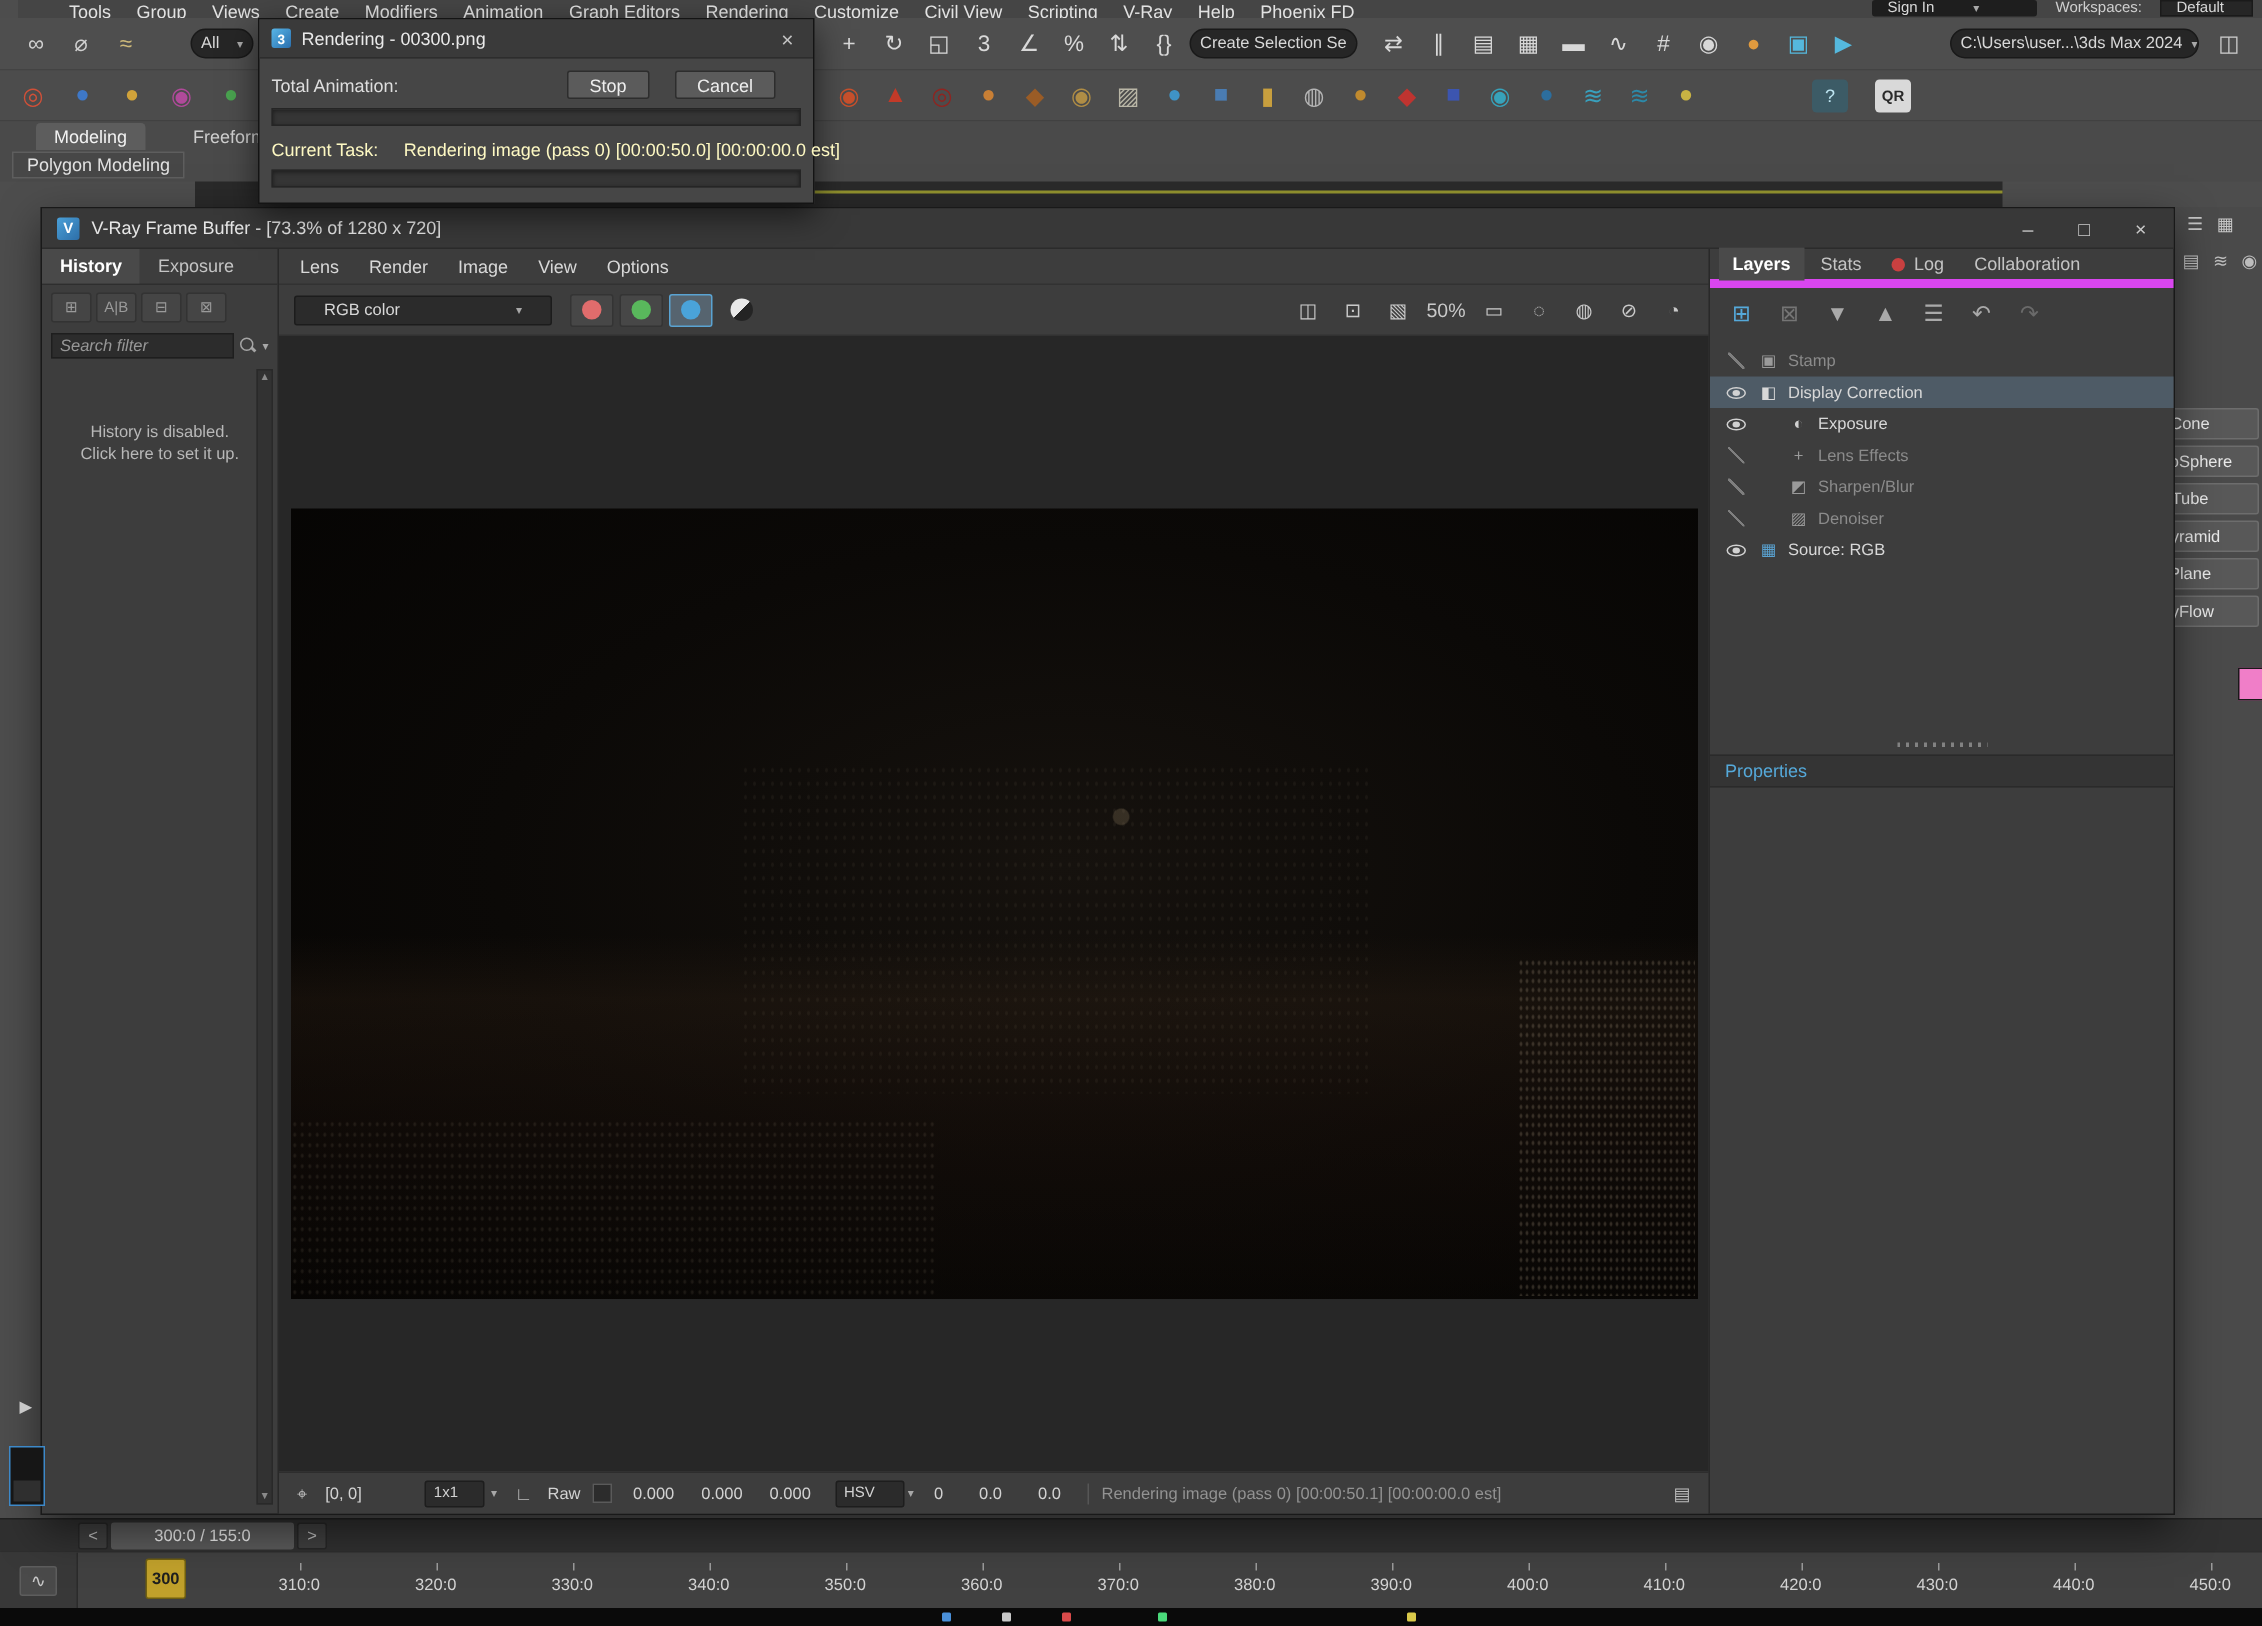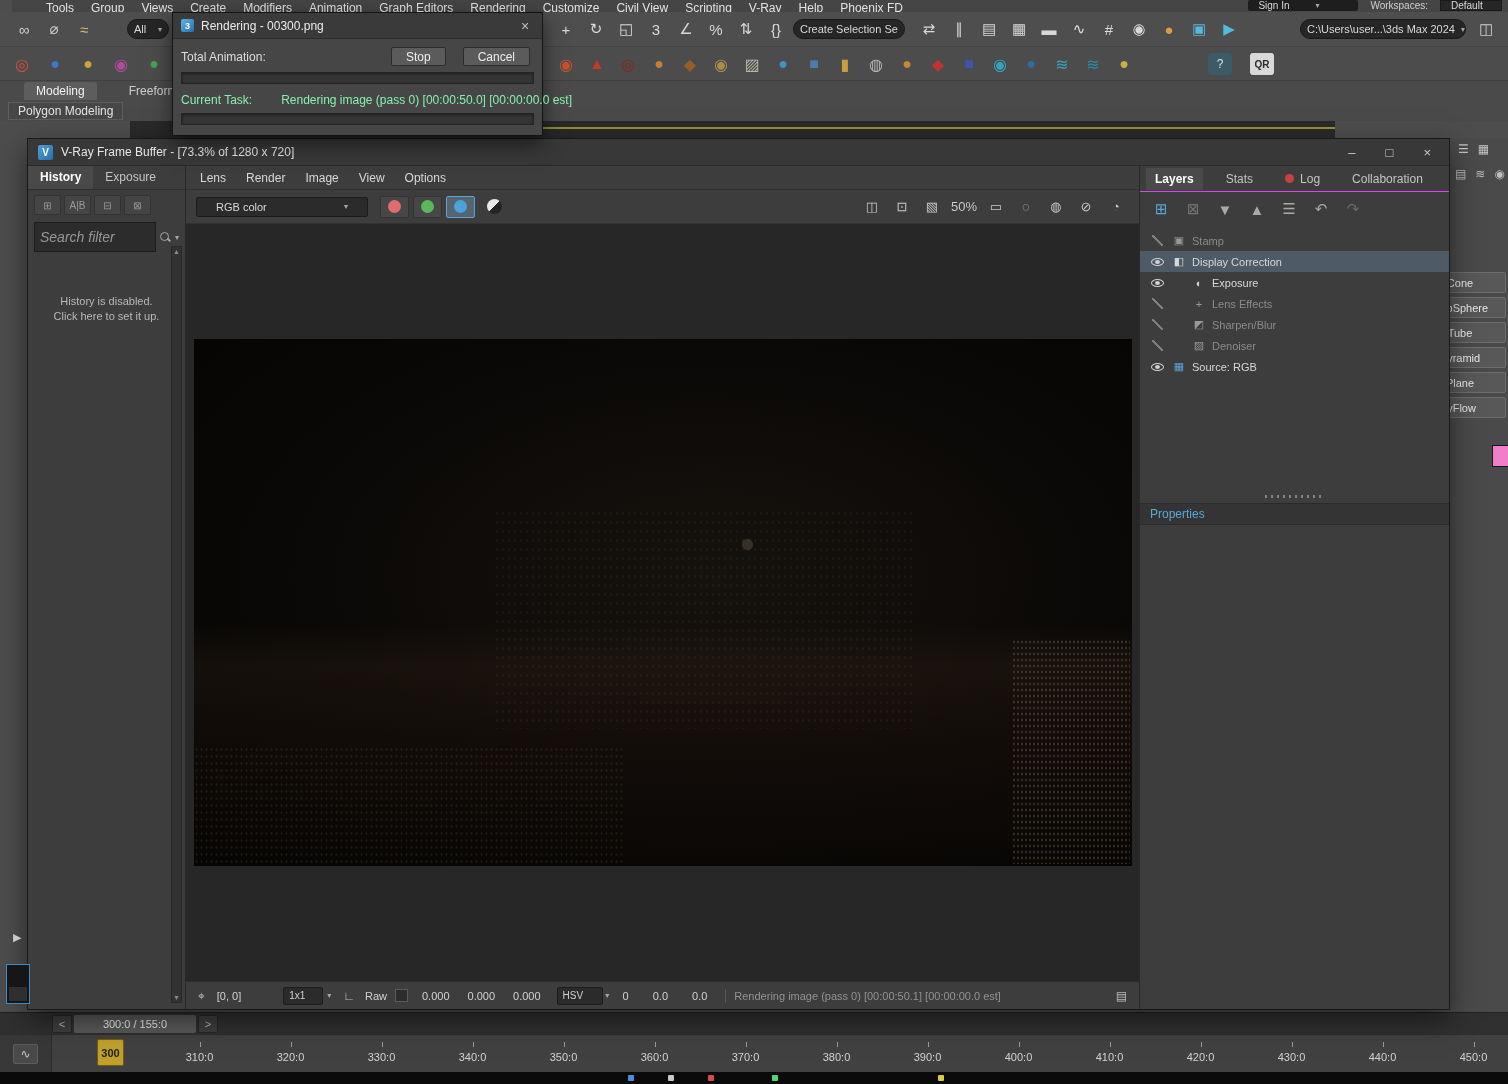--- a/index.html
+++ b/index.html
@@ -43,41 +43,41 @@
   .rdialog { position:absolute; left:172px; top:12px; width:371px; background:#464646; border:1px solid #141414; box-shadow:0 7px 20px rgba(0,0,0,.55); z-index:60; }
   .rd-title { height:26px; background:#3a3a3a; border-bottom:1px solid #2d2d2d; display:flex; align-items:center; gap:7px; padding:0 8px; }
   .rd-icon { width:13px; height:13px; border-radius:2px; background:linear-gradient(135deg,#58b6e8,#2a6fae); display:flex; align-items:center; justify-content:center; font-size:9px; color:#fff; font-weight:bold; }
   .rd-title-text { font-size:12px; color:#eaeaea; }
   .rd-close { margin-left:auto; width:18px; text-align:center; color:#c2c2c2; font-size:14px; }
   .rd-body { padding:8px 8px 10px 8px; }
   .rd-row1 { display:flex; align-items:center; }
   .rd-label { font-size:12px; color:#dedede; }
   .btn { height:19px; padding:0 14px; background:#5b5b5b; border:1px solid #2d2d2d; border-radius:2px; color:#eeeeee; font-size:12px; font-family:inherit; }
   .rd-row1 .btn.stop { margin-left:auto; }
-  .rd-row1 .btn.cancel { margin-left:17px; margin-right:4px; }
+  .rd-row1 .btn.cancel { margin-left:17px; margin-right:17px; }
   .well { height:12px; margin-top:6px; background:#353535; border:1px solid #252525; box-shadow:inset 0 1px 3px rgba(0,0,0,.45); }
-  .rd-task { margin-top:9px; font-size:12px; color:#86efac; display:flex; gap:29px; white-space:nowrap; }
+  .rd-task { margin-top:9px; font-size:12px; color:#fef9c3; display:flex; gap:17px; white-space:nowrap; }
 
   
   .vfb { position:absolute; left:27px; top:138px; width:1423px; height:872px; background:#3d3d3d; border:1px solid #191919; box-shadow:0 10px 26px rgba(0,0,0,.5); z-index:40; }
   .vtitle { height:27px; background:#383838; border-bottom:1px solid #2b2b2b; display:flex; align-items:center; gap:8px; padding:0 10px; }
   .vicon { width:15px; height:15px; border-radius:2px; background:linear-gradient(135deg,#4aa0d8,#2d6ea8); display:flex; align-items:center; justify-content:center; color:#fff; font-size:10px; font-weight:bold; }
   .vtitle-text { font-size:12px; color:#e6e6e6; }
   .vwinbtns { margin-left:auto; display:flex; gap:30px; padding-right:8px; color:#c9c9c9; font-size:13px; }
   .vbody { position:absolute; left:0; top:27px; right:0; bottom:0; }
 
   
   .vside { position:absolute; left:0; top:0; width:158px; bottom:0; border-right:1px solid #292929; }
   .vside-tabs { display:flex; height:24px; border-bottom:1px solid #2e2e2e; }
   .vtab { padding:4px 12px; font-size:12px; color:#c4c4c4; }
   .vtab[data-selected="true"] { background:#494949; color:#ffffff; font-weight:bold; }
   .vside-tools { display:flex; gap:3px; padding:5px 6px 4px 6px; }
   .stool { width:27px; height:20px; background:#454545; border:1px solid #333333; border-radius:2px; color:#9a9a9a; font-size:10px; display:flex; align-items:center; justify-content:center; }
   .vside-search { display:flex; align-items:center; gap:4px; padding:3px 6px 0 6px; }
-  .searchbox { flex:1; height:30px; background:#2c2c2c; border:1px solid #1e1e1e; color:#979797; font-size:14px; font-style:italic; display:flex; align-items:center; padding:0 5px; }
+  .searchbox { flex:1; height:17px; background:#2c2c2c; border:1px solid #1e1e1e; color:#979797; font-size:11px; font-style:italic; display:flex; align-items:center; padding:0 5px; }
   .mag { width:11px; height:11px; position:relative; }
   .mag::before { content:""; position:absolute; left:0; top:0; width:7px; height:7px; border:1.5px solid #a5a5a5; border-radius:50%; }
   .mag::after { content:""; position:absolute; left:7px; top:7px; width:4px; height:1.5px; background:#a5a5a5; transform:rotate(45deg); }
   .vside-msg { margin-top:42px; text-align:center; font-size:11px; color:#b8b8b8; line-height:15px; }
   .vscroll { position:absolute; right:3px; top:80px; bottom:6px; width:11px; background:#323232; border:1px solid #292929; display:flex; flex-direction:column; justify-content:space-between; align-items:center; font-size:7px; color:#8a8a8a; padding:1px 0; }
 
   
   .vmain { position:absolute; left:158px; right:310px; top:0; bottom:0; }
   .vmenu { display:flex; gap:20px; height:24px; padding:5px 0 0 14px; font-size:12px; color:#d8d8d8; border-bottom:1px solid #323232; }
   .vtools { height:34px; display:flex; align-items:center; padding:0 10px; gap:6px; border-bottom:1px solid #323232; }
@@ -102,21 +102,21 @@
   .n3 { left:300px; top:170px; width:420px; height:220px; opacity:.3; background-size:6px 9px; }
   .vstatus { position:absolute; left:0; right:0; bottom:0; height:28px; background:#3d3d3d; border-top:1px solid #2d2d2d; display:flex; align-items:center; padding:0 12px; font-size:11px; color:#d2d2d2; white-space:nowrap; }
   .sicon { color:#bdbdbd; font-size:12px; }
   .sdd { height:18px; background:#2b2b2b; border:1px solid #1d1d1d; border-radius:2px; display:flex; align-items:center; gap:22px; padding:0 5px; font-size:10px; }
   .swatch { width:13px; height:13px; background:#2c2c2c; border:1px solid #5a5a5a; }
   .sdiv { width:1px; height:14px; background:#565656; }
   .smsg { color:#929292; }
 
   
   .vpanel { position:absolute; right:0; top:0; width:310px; bottom:0; border-left:1px solid #292929; }
-  .vpanel-tabs { display:flex; align-items:center; height:26px; padding-left:6px; gap:14px; border-bottom:1px solid #d946ef; }
+  .vpanel-tabs { display:flex; align-items:center; height:26px; padding-left:6px; gap:2px; border-bottom:6px solid #d946ef; }
   .ptab { padding:4px 9px; font-size:12px; color:#c4c4c4; display:flex; align-items:center; gap:6px; }
   .ptab[data-selected="true"] { background:#4a4a4a; color:#fff; font-weight:bold; }
   .tabdot { display:none; width:9px; height:9px; border-radius:50%; background:#c94040; }
   .ptab[data-dot="true"] .tabdot { display:inline-block; }
   .vpanel-tools { display:flex; align-items:center; gap:10px; padding:6px 10px; height:34px; }
   .ptool { width:22px; height:22px; display:flex; align-items:center; justify-content:center; font-size:15px; }
   .layerlist { margin-top:4px; }
   .lrow { height:21px; display:flex; align-items:center; gap:5px; padding-left:8px; font-size:11px; color:#d8d8d8; }
   .lrow[data-state="disabled"] { color:#8b8b8b; }
   .lrow[data-state="selected"] { background:#4e5b66; }

